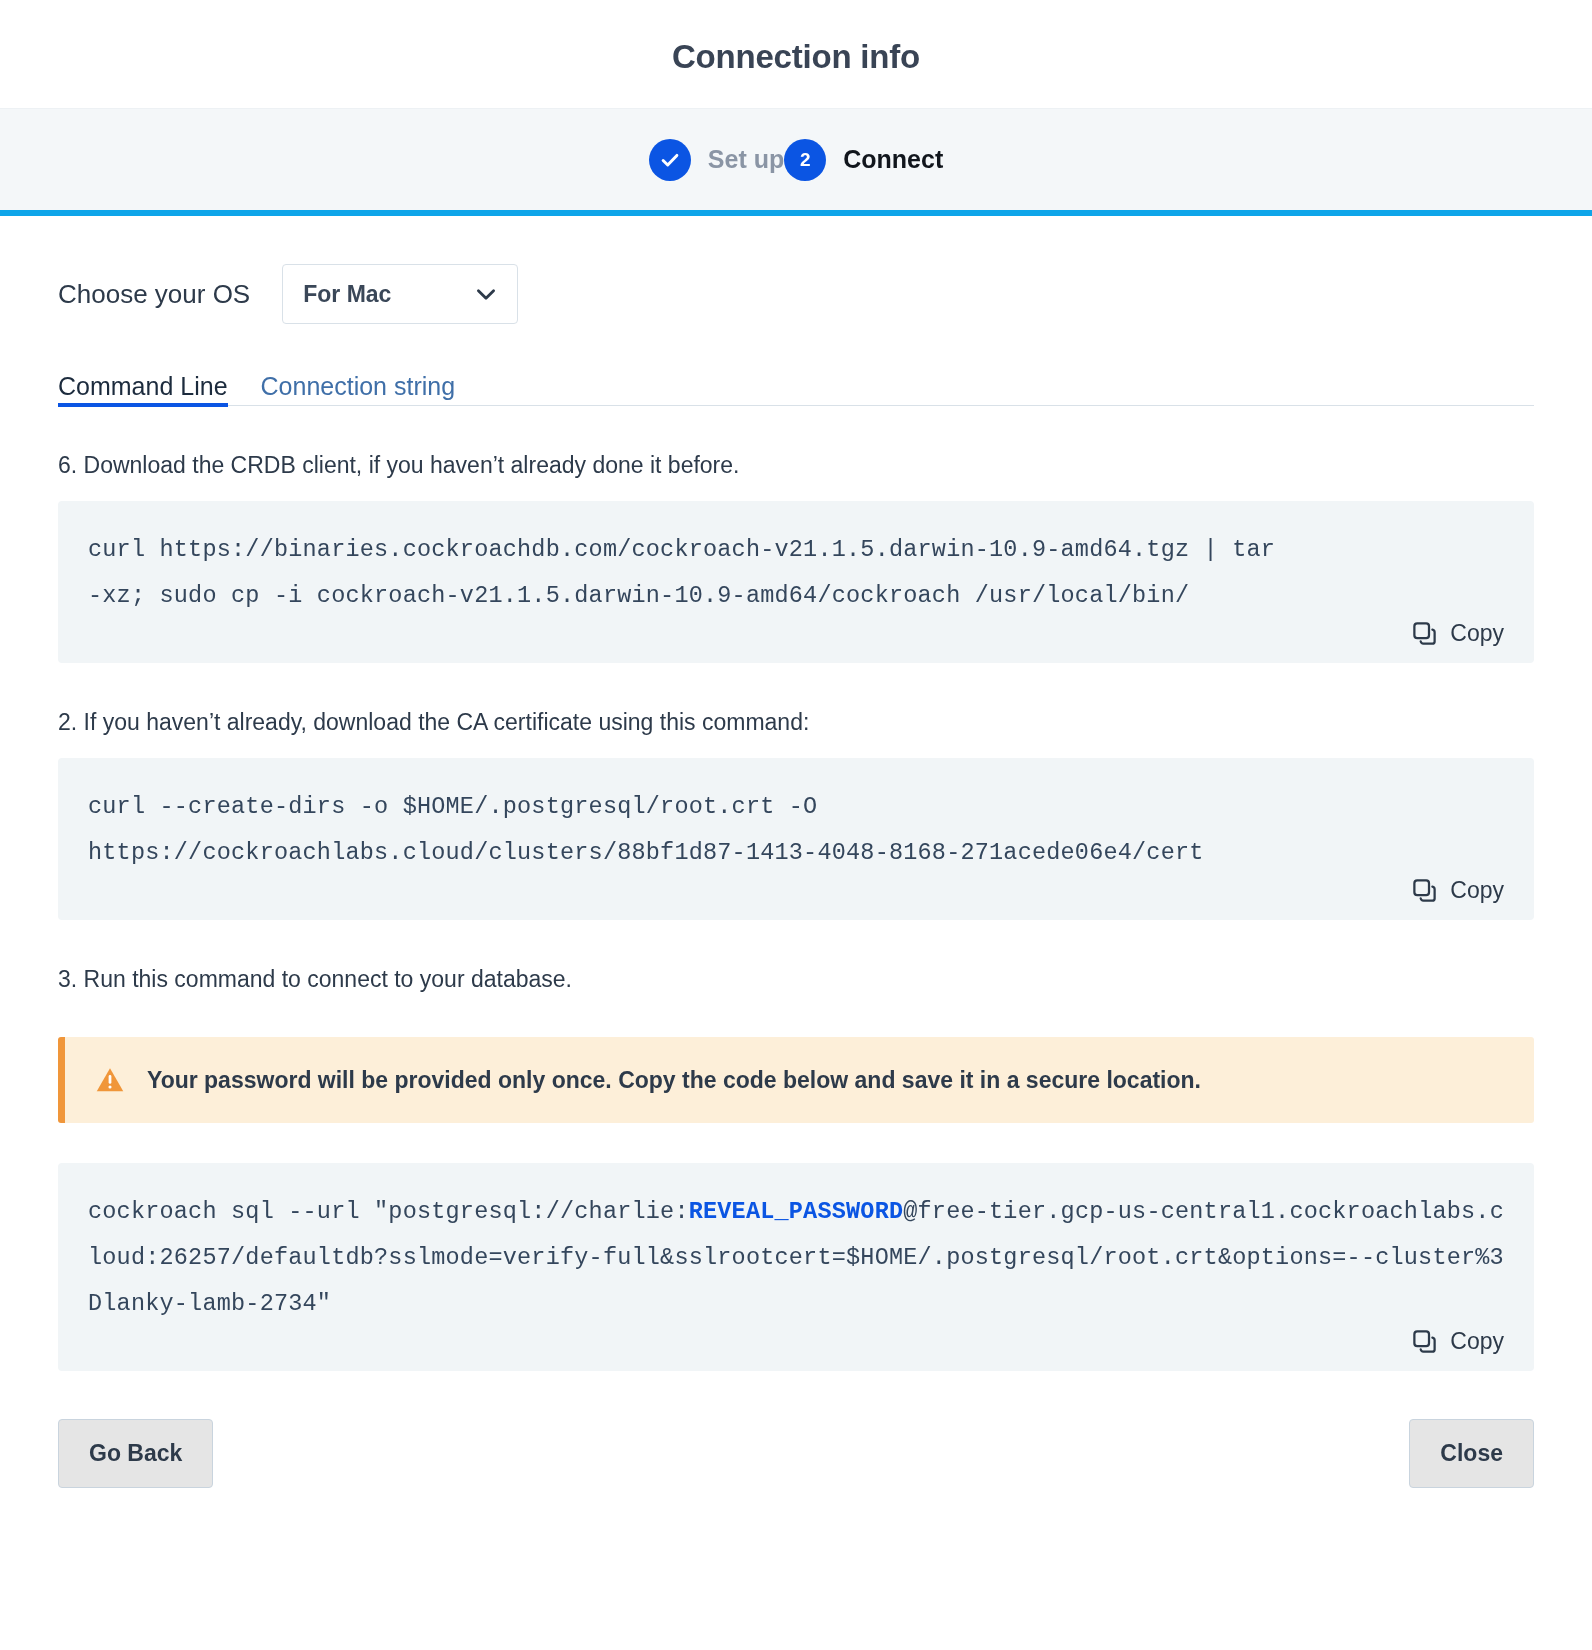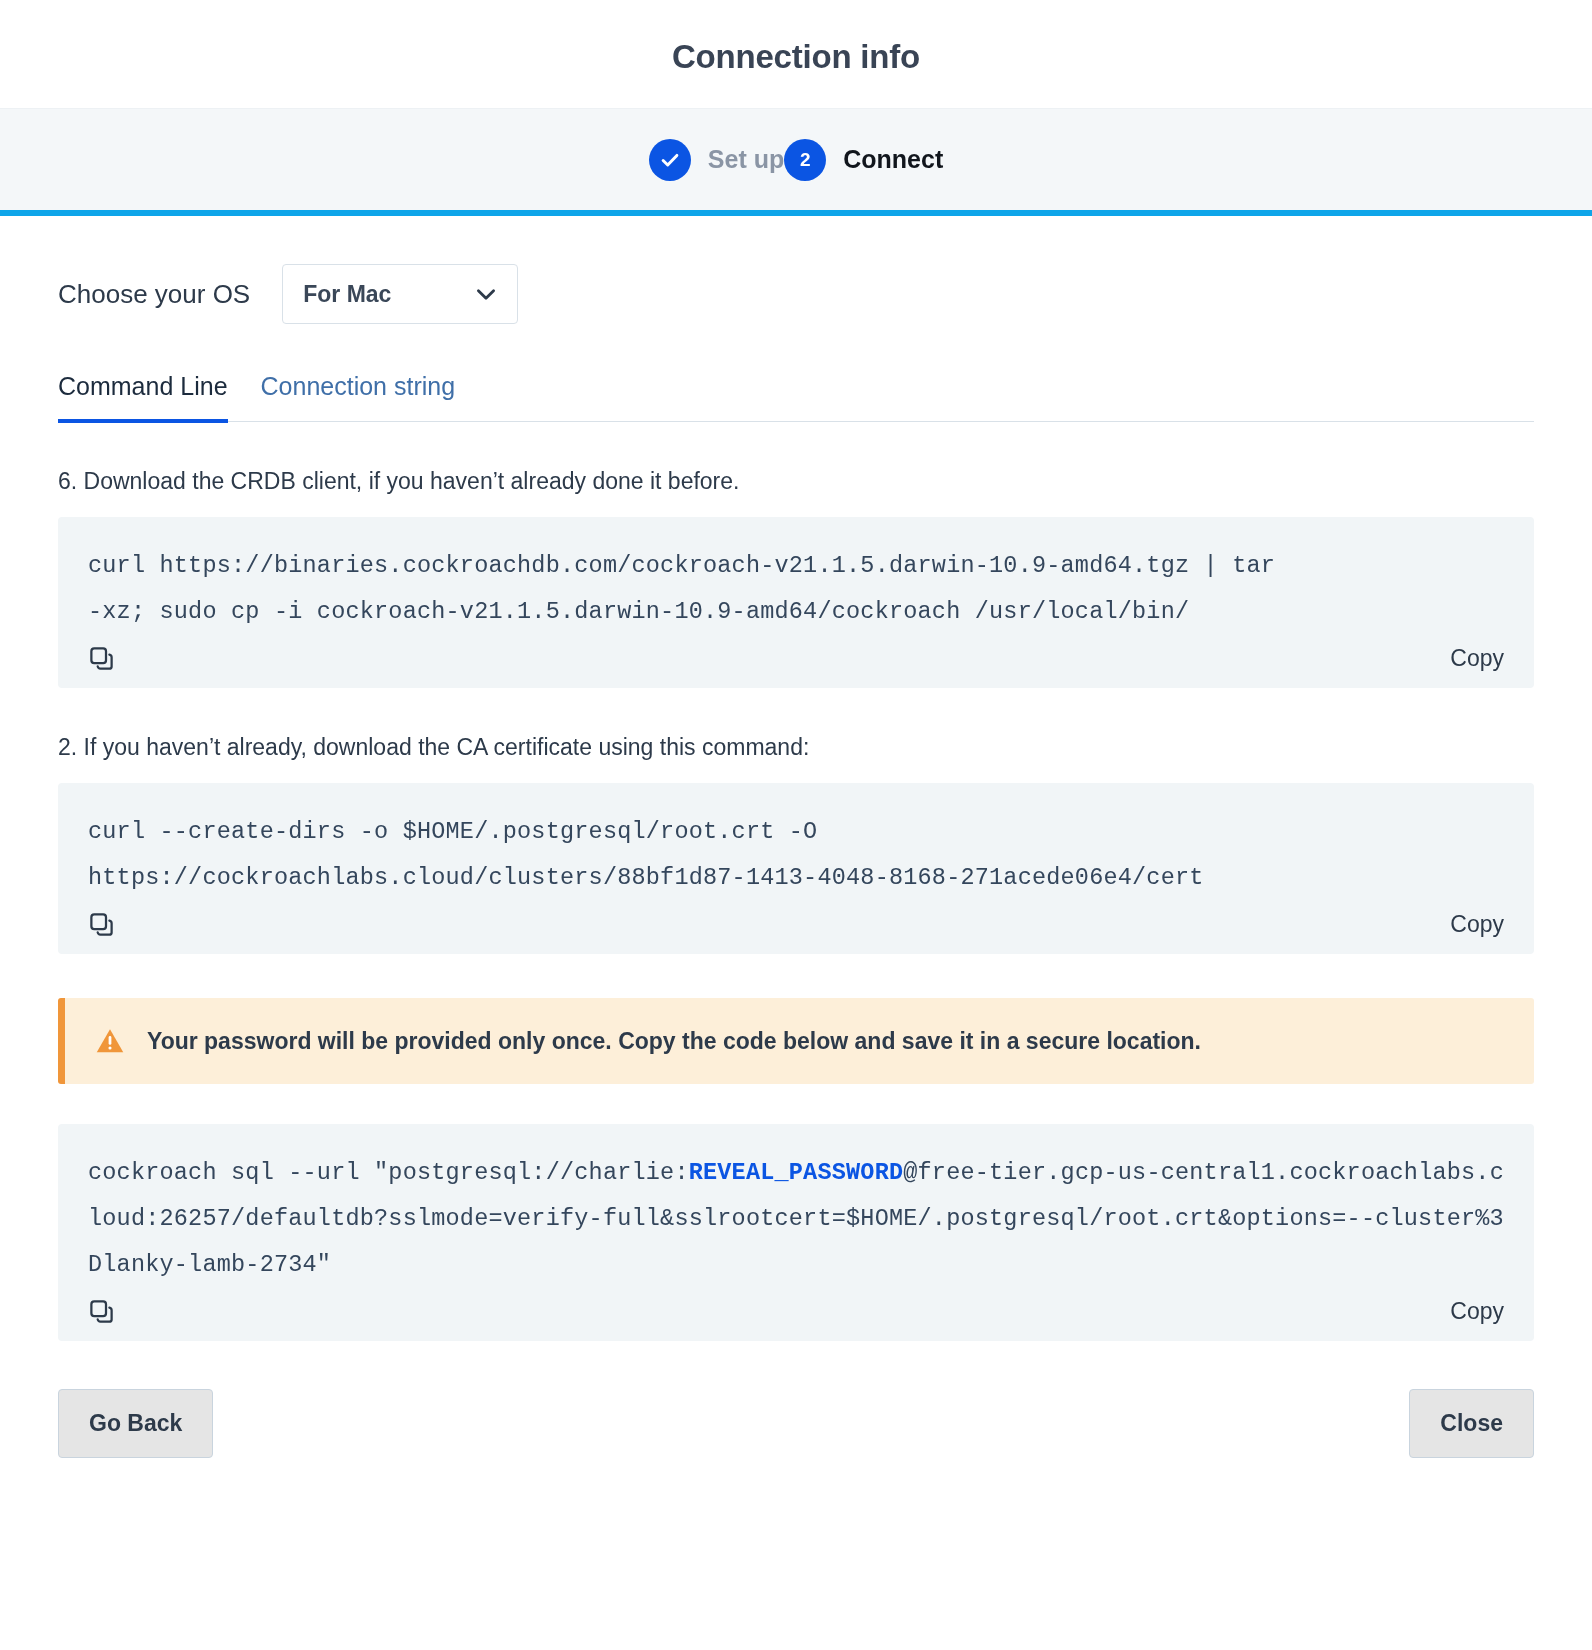--- a/index.html
+++ b/index.html
@@ -70,21 +70,21 @@
   
   .tabs {
     margin-top: 48px;
     display: flex; align-items: flex-end; gap: 33px;
     border-bottom: 1px solid #D9E1E8;
     position: relative;
   }
   .tab {
     font-size: 25px;
     color: #3F6FA8;
-    padding-bottom: 18px;
+    padding-bottom: 2px;
     cursor: pointer;
     border-bottom: 4px solid transparent;
     margin-bottom: -2px;
     white-space: nowrap;
   }
   .tab.active {
     color: #1C2B3D;
     border-bottom-color: #0B55E3;
   }
 
@@ -105,23 +105,23 @@
     font-family: "Liberation Mono", monospace;
     font-size: 23.5px;
     line-height: 46px;
     color: #34465C;
     white-space: pre-wrap;
     word-break: break-all;
     letter-spacing: 0.2px;
   }
   .code-line .reveal { color: #0B55E3; font-weight: bold; }
   .copy-btn {
-    display: flex; align-items: center; justify-content: space-between;
+    display: flex; align-items: center; justify-content: flex-end;
     gap: 12px;
-    margin-top: 10px;
+    margin-top: 1px;
     cursor: pointer;
   }
   .copy-label { font-size: 23px; color: #2D3A4A; }
   .copy-icon { width: 27px; height: 27px; display: block; }
 
   
   .warning {
     margin-top: 44px;
     background: #FDEFD9;
     border-left: 7px solid #F0963A;
@@ -212,20 +212,21 @@
         <span>
           <svg class="copy-icon" viewBox="0 0 24 24" aria-hidden="true">
             <rect x="3" y="3" width="13" height="13" rx="2.5" fill="none" stroke="#2D3A4A" stroke-width="2"></rect>
             <path d="M19 8.5 a2.5 2.5 0 0 1 2 2.4 V19 a2 2 0 0 1 -2 2 H11 a2.5 2.5 0 0 1 -2.4 -2" fill="none" stroke="#2D3A4A" stroke-width="2" stroke-linecap="round"></path>
           </svg>
         </span>
         <span class="copy-label">Copy</span>
       </div>
     </div>
 
+    <div class="step-text">3. Run this command to connect to your database.</div>
 
     <div class="warning">
       <span>
         <svg class="warn-icon" viewBox="0 0 24 24" aria-hidden="true">
           <path d="M12 2.6 L22.6 21 H1.4 Z" fill="#F0963A"></path>
           <rect x="10.9" y="8" width="2.2" height="7" rx="1.1" fill="#ffffff"></rect>
           <circle cx="12" cy="17.6" r="1.25" fill="#ffffff"></circle>
         </svg>
       </span>
       <span class="warn-text">Your password will be provided only once. Copy the code below and save it in a secure location.</span>

